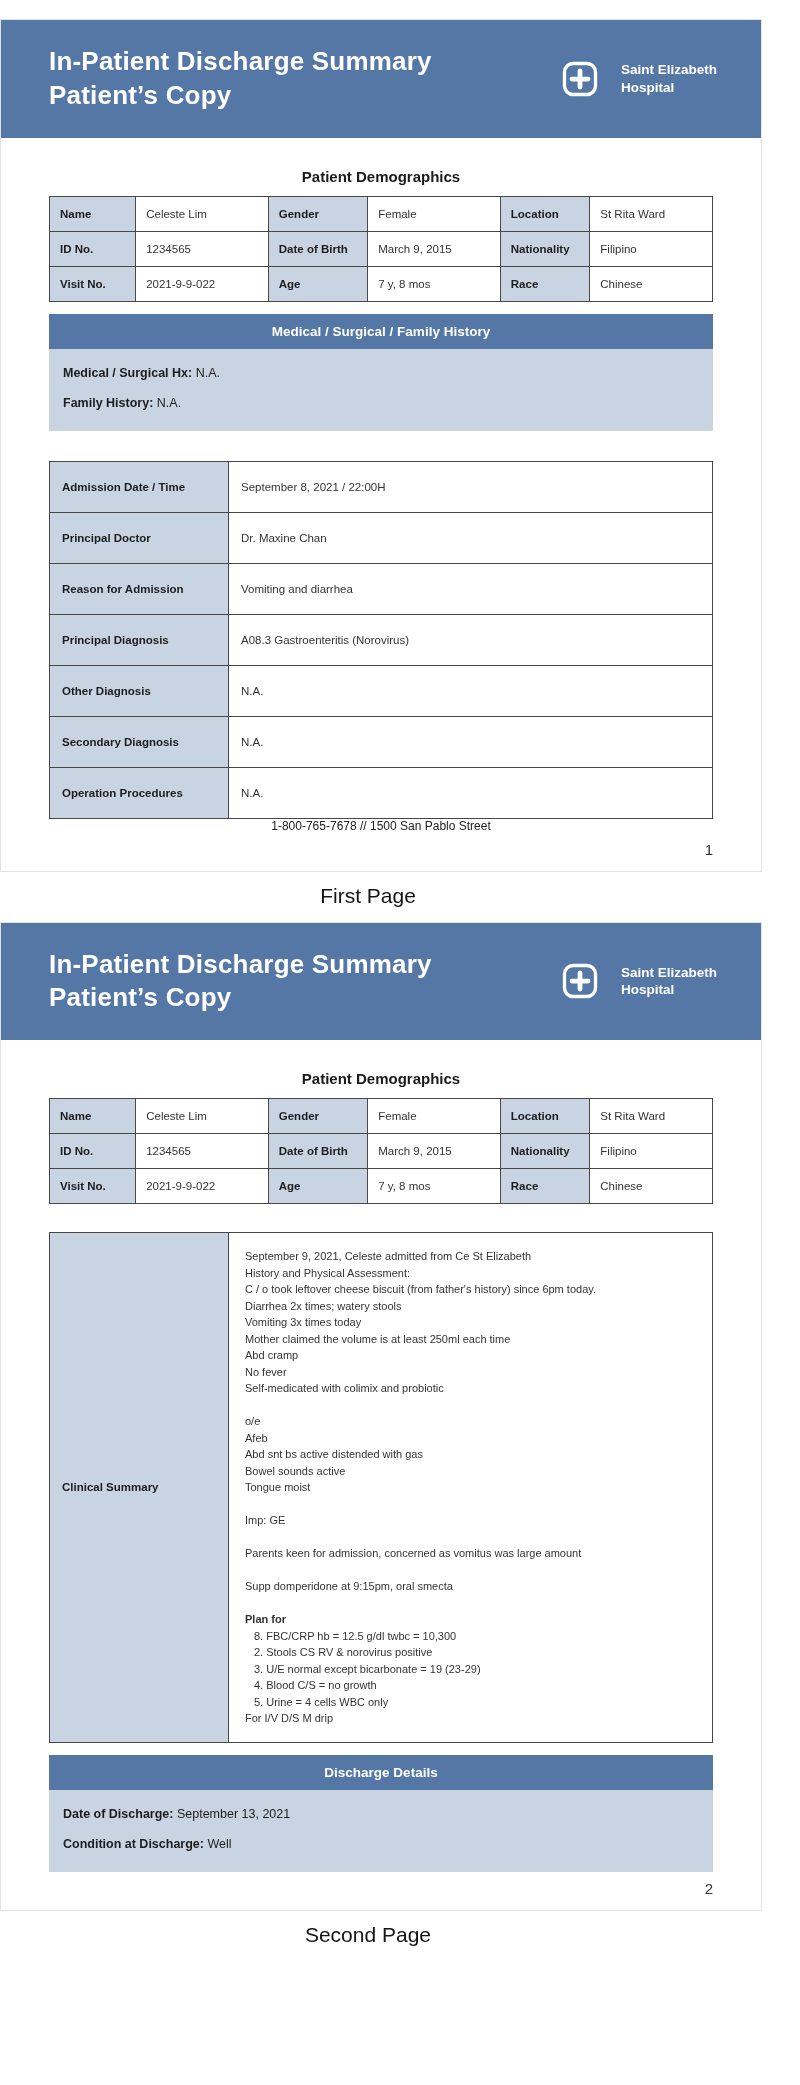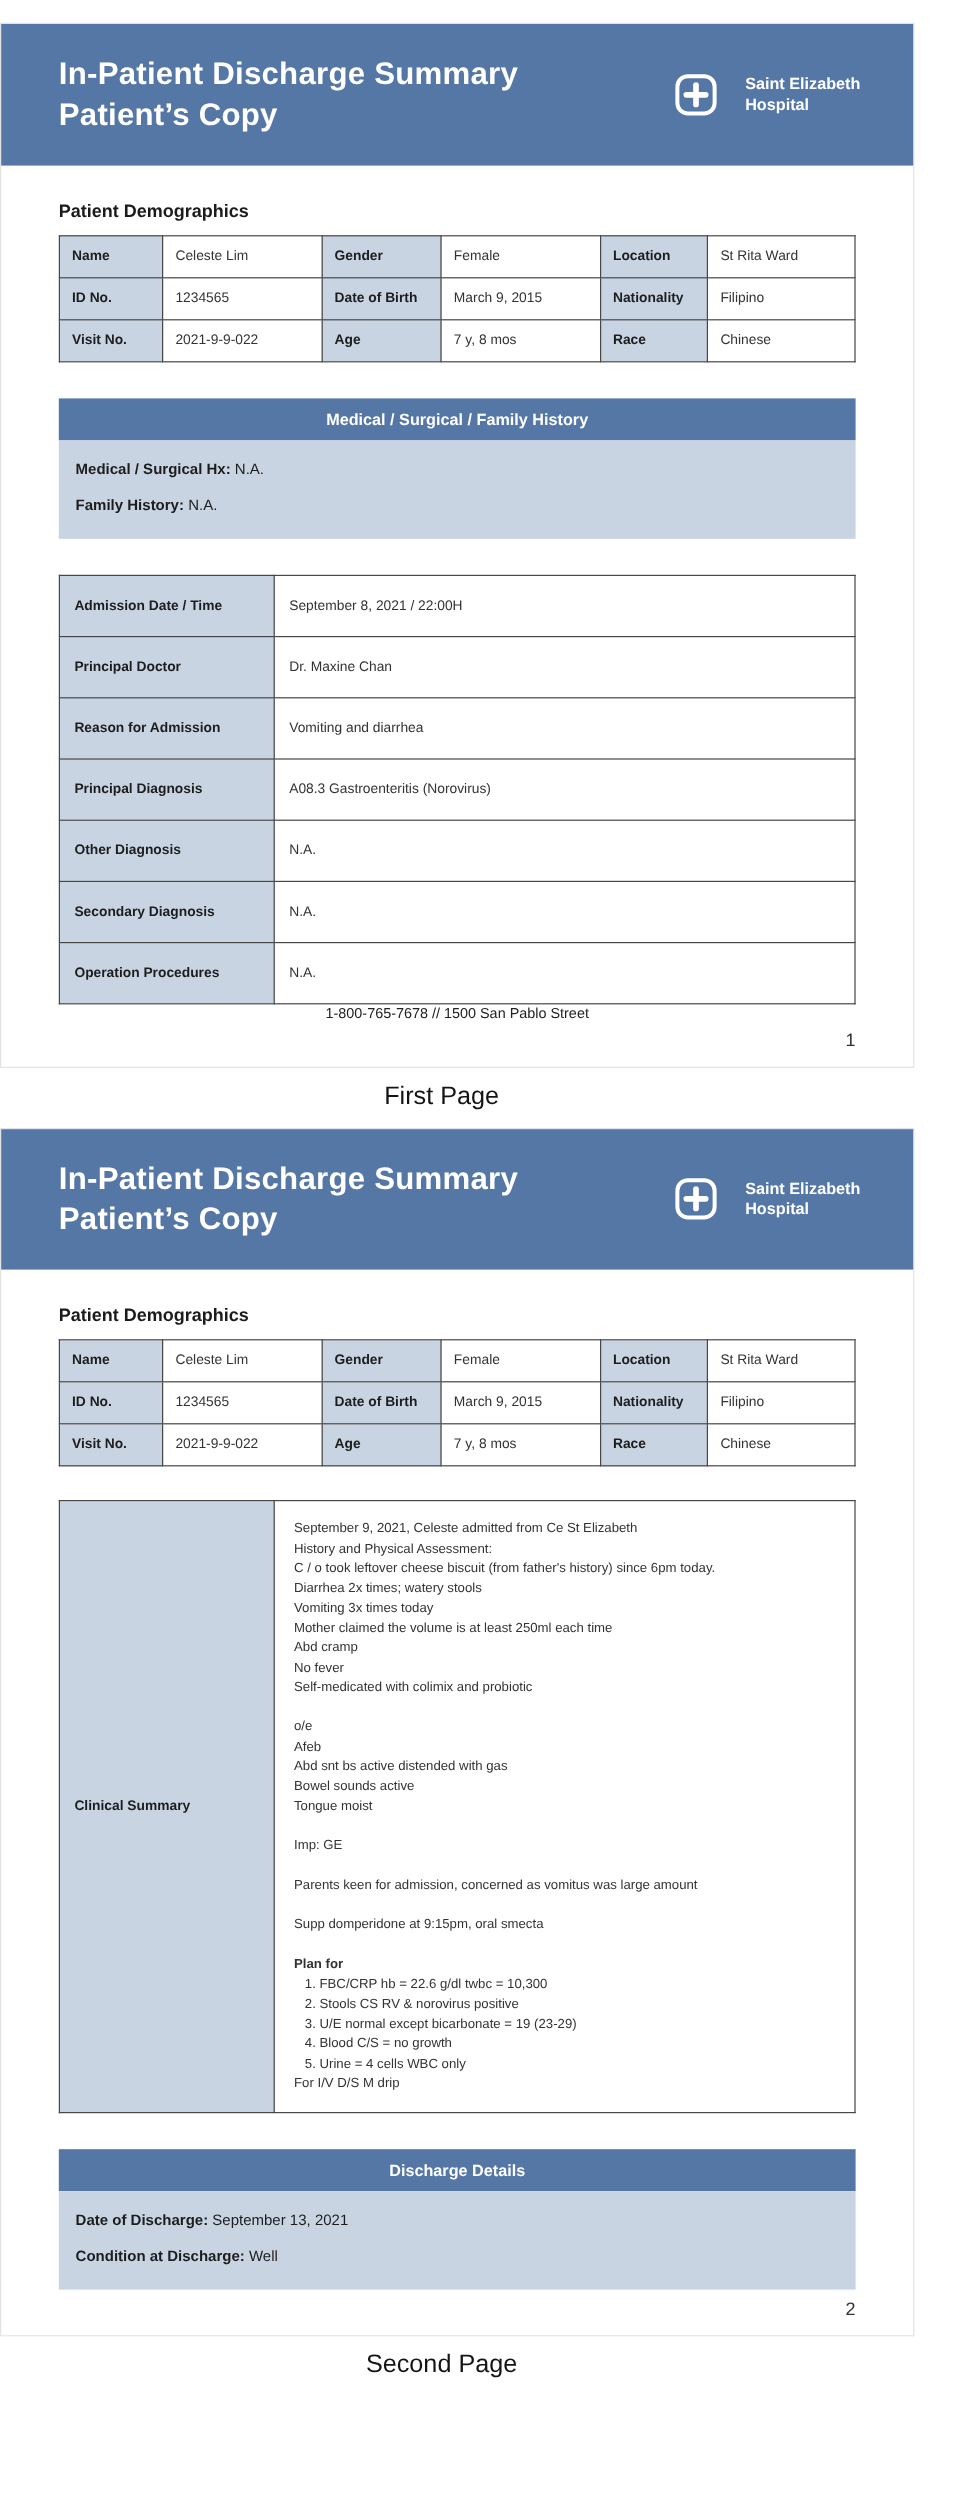--- a/index.html
+++ b/index.html
@@ -25,33 +25,33 @@
     background:var(--header-blue);
     padding:25px 44px 25px 48px;
     display:flex;justify-content:space-between;align-items:center;
   }
   .doc-title{color:#fff;font-size:26px;font-weight:700;line-height:1.3;letter-spacing:.2px;}
   .brand{display:flex;align-items:center;gap:22px;}
   .logo svg{display:block;}
   .brand-name{color:#fff;font-size:13.5px;font-weight:700;line-height:1.32;display:flex;flex-direction:column;}
   
   .content{padding:0 48px;}
-  .section-heading{margin-top:30px;font-size:15px;font-weight:700;color:#1b1b1b;}
+  .section-heading{margin-top:30px;font-size:15px;font-weight:700;color:#1b1b1b;text-align:center;}
   table{width:100%;border-collapse:collapse;}
   .demo-table{margin-top:11px;font-size:11.5px;border:1.5px solid #333;}
   .demo-table th,.demo-table td{
     border:1px solid var(--border-dark);
     padding:11px 10px;text-align:left;vertical-align:middle;
   }
   .demo-table th{background:var(--light-blue);font-weight:700;color:#1d1d1d;}
   .demo-table td{color:#333;}
   .alert-row{display:flex;justify-content:space-between;margin-top:22px;}
   .alert-bar{width:46.4%;background:var(--light-blue);padding:10px 12px;font-size:11.5px;color:#1d1d1d;}
   .band{
-    margin-top:30px;background:var(--header-blue);color:#fff;
+    margin-top:12px;background:var(--header-blue);color:#fff;
     text-align:center;font-weight:700;font-size:13.5px;padding:10px 8px;
   }
   .info-box{background:var(--light-blue);padding:17px 14px 21px;font-size:12.5px;color:#1d1d1d;}
   .info-box p + p{margin-top:16px;}
   .kv-table{margin-top:30px;font-size:11.5px;border:1.5px solid #333;}
   .kv-table th,.kv-table td{
     border:1px solid var(--border-dark);
     padding:19px 12px;text-align:left;vertical-align:middle;
   }
   .kv-table th{width:27%;background:var(--light-blue);font-weight:700;color:#1d1d1d;}
@@ -272,21 +272,21 @@
               <div class="cs-line">Bowel sounds active</div>
               <div class="cs-line">Tongue moist</div>
               <div class="cs-line"></div>
               <div class="cs-line">Imp: GE</div>
               <div class="cs-line"></div>
               <div class="cs-line">Parents keen for admission, concerned as vomitus was large amount</div>
               <div class="cs-line"></div>
               <div class="cs-line">Supp domperidone at 9:15pm, oral smecta</div>
               <div class="cs-line"></div>
               <div class="cs-line bold">Plan for</div>
-              <div class="cs-line indent">1. FBC/CRP hb = 22.6 g/dl twbc = 10,300</div>
+              <div class="cs-line indent">8. FBC/CRP hb = 12.5 g/dl twbc = 10,300</div>
               <div class="cs-line indent">2. Stools CS RV &amp; norovirus positive</div>
               <div class="cs-line indent">3. U/E normal except bicarbonate = 19 (23-29)</div>
               <div class="cs-line indent">4. Blood C/S = no growth</div>
               <div class="cs-line indent">5. Urine = 4 cells WBC only</div>
               <div class="cs-line">For I/V D/S M drip</div>
             </td>
           </tr>
         </tbody>
       </table>
 

